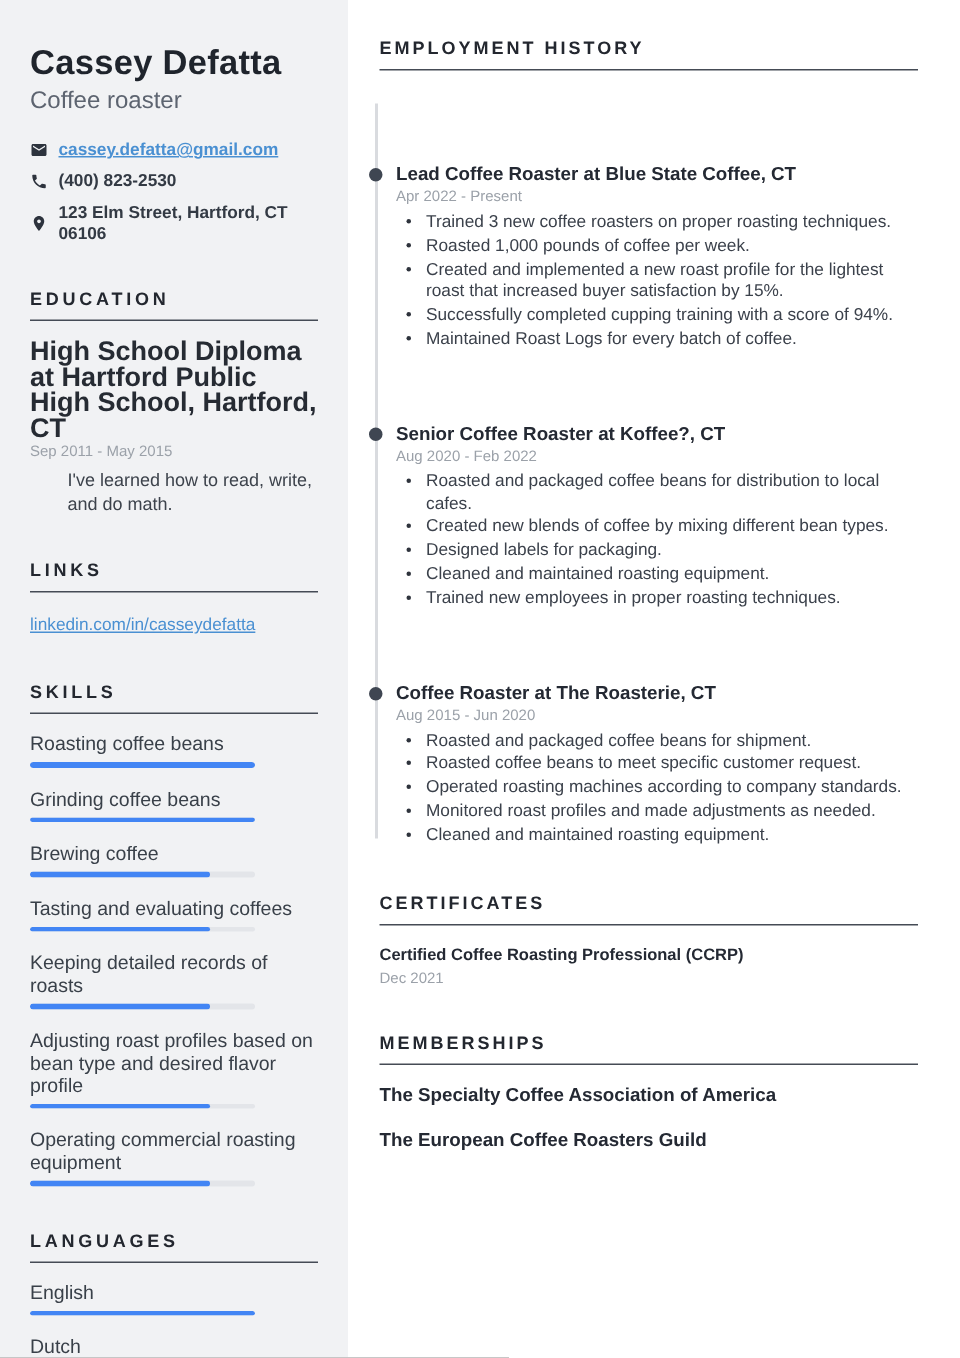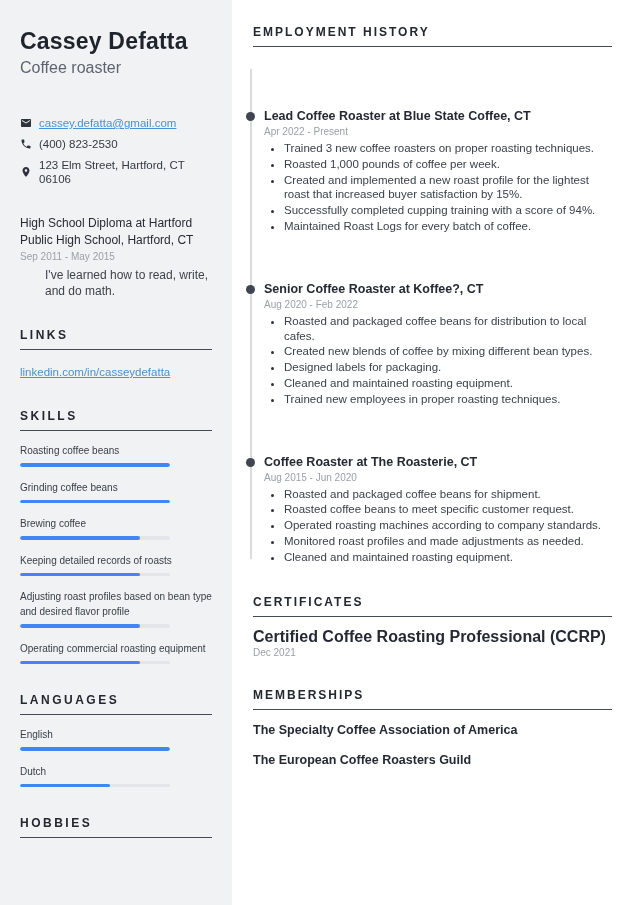--- a/index.html
+++ b/index.html
@@ -4,57 +4,57 @@
 <style>
   * { margin:0; padding:0; box-sizing:border-box; }
   html,body { width:640px; }
   body { font-family:"Liberation Sans","DejaVu Sans",sans-serif; background:#fff; }
   .page { width:640px; height:905px; display:flex; overflow:hidden; background:#000000;justify-content:space-between; }
 
   
   .sidebar { width:232px; min-width:232px; background:#f1f2f4; padding:28px 20px 20px 20px; }
   .name { font-size:23px; font-weight:bold; color:#1f242c; letter-spacing:0.2px; line-height:27px; }
   .subtitle { font-size:16px; color:#5d6470; margin-top:4px; }
-  .contact { margin-top:39px; }
+  .contact { margin-top:16px;font-weight:bold; }
   .contact-row { display:flex; align-items:center; margin-bottom:7px; }
   .contact-row .ico { width:12px; height:12px; margin-right:7px; flex:0 0 12px; display:flex; align-items:center; }
   .contact-row .ico svg { width:12px; height:12px; fill:#2d333d; }
   .contact-row span, .contact-row a { font-size:11.5px; color:#333a44; line-height:14px; }
   a.blue-link { color:#4a90d2; text-decoration:underline; }
 
   .side-section { margin-top:29px; }
   .side-heading, .main-heading {
     font-size:12px; font-weight:bold; color:#23272f; letter-spacing:2.5px;
     padding-bottom:7px; border-bottom:1.5px solid #454b55; margin-bottom:12px;
   }
-  .edu-degree { font-size:12px; font-weight:normal; color:#262b33; line-height:17px; }
+  .edu-degree { font-size:18px; font-weight:bold; color:#262b33; line-height:17px; }
   .muted-date { font-size:10px; color:#9ba1a9; margin-top:2px; }
   .edu-desc { font-size:12px; color:#3d434c; line-height:16px; margin-top:5px;margin-left:25px; }
 
   .skill-item { margin-bottom:13px; }
-  .skill-label { font-size:10px; color:#394049; line-height:15px; margin-bottom:5px; }
+  .skill-label { font-size:13px; color:#394049; line-height:15px; margin-bottom:5px; }
   .bar-track { width:150px; height:3.5px; background:#e3e5e9; border-radius:2px; overflow:hidden; }
   .bar-fill { height:100%; background:#4285f4; border-radius:2px; }
 
   
   .main { flex:1; padding:25px 28px 20px 21px; background:#fff; }
   .main-heading { letter-spacing:2px; }
   .main-section { margin-bottom:30px; }
 
   .jobs { position:relative; margin-left:-6px; padding-top:2px; }
   .timeline-line { position:absolute; left:2.5px; top:10px; bottom:6px; width:2px; background:#d9dbdf; }
   .job { position:relative; padding-left:17px; margin-bottom:13px;margin-top:48px; }
   .job-dot { position:absolute; left:-1px; top:3px; width:9px; height:9px; border-radius:50%; background:#3f4652; }
   .job-title { font-size:12.5px; font-weight:bold; color:#242933; line-height:15px; }
   .job ul { margin:4px 0 0 0; padding-left:20px; }
   .job li { font-size:11.5px; color:#3b414b; line-height:14.8px; margin-bottom:1px; }
   .job li::marker { color:#2e333c; }
 
   .cert-item { margin-bottom:12px; }
-  .cert-title { font-size:16px; font-weight:bold; color:#242933; line-height:16px; }
+  .cert-title { font-size:11px; font-weight:bold; color:#242933; line-height:16px; }
   .member-item { font-size:12.5px; font-weight:bold; color:#242933; margin-bottom:14px; line-height:16px; }
 </style>
 </head>
 <body>
 
 <div class="page">
 
   <aside class="sidebar">
     <div class="name">Cassey Defatta</div>
     <div class="subtitle">Coffee roaster</div>
@@ -80,20 +80,21 @@
         <span class="ico">
           <svg viewBox="0 0 24 24">
               <path d="M12 2C8.13 2 5 5.13 5 9c0 5.25 7 13 7 13s7-7.75 7-13c0-3.87-3.13-7-7-7zm0 9.5c-1.38 0-2.5-1.12-2.5-2.5s1.12-2.5 2.5-2.5 2.5 1.12 2.5 2.5-1.12 2.5-2.5 2.5z"></path>
             </svg>
         </span>
         <span>123 Elm Street, Hartford, CT 06106</span>
       </div>
     </div>
 
     <div class="side-section">
+      <div class="side-heading">EDUCATION</div>
       <div class="edu-degree">High School Diploma at Hartford Public High School, Hartford, CT</div>
       <div class="muted-date">Sep 2011 - May 2015</div>
       <div class="edu-desc">I've learned how to read, write, and do math.</div>
     </div>
 
     <div class="side-section">
       <div class="side-heading">LINKS</div>
       <a class="blue-link" style="font-size:11.5px;" href="#">linkedin.com/in/casseydefatta</a>
     </div>
 
@@ -107,20 +108,26 @@
           </div>
       </div>
       <div class="skill-item">
         <div class="skill-label">Grinding coffee beans</div>
         <div class="bar-track">
             <div class="bar-fill" style="width: 100%;"></div>
           </div>
       </div>
       <div class="skill-item">
         <div class="skill-label">Brewing coffee</div>
+        <div class="bar-track">
+            <div class="bar-fill" style="width: 80%;"></div>
+          </div>
+      </div>
+      <div class="skill-item">
+        <div class="skill-label">Tasting and evaluating coffees</div>
         <div class="bar-track">
             <div class="bar-fill" style="width: 80%;"></div>
           </div>
       </div>
       <div class="skill-item">
         <div class="skill-label">Keeping detailed records of roasts</div>
         <div class="bar-track">
             <div class="bar-fill" style="width: 80%;"></div>
           </div>
       </div>

